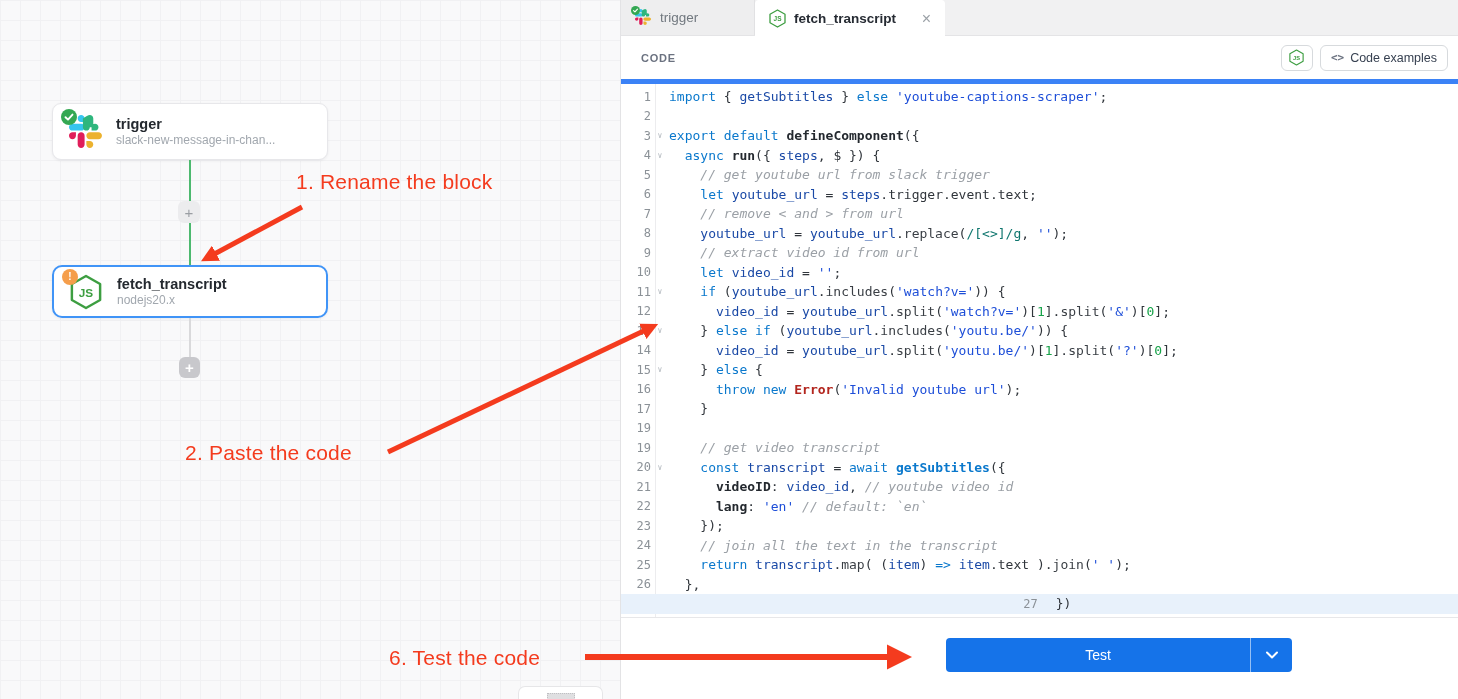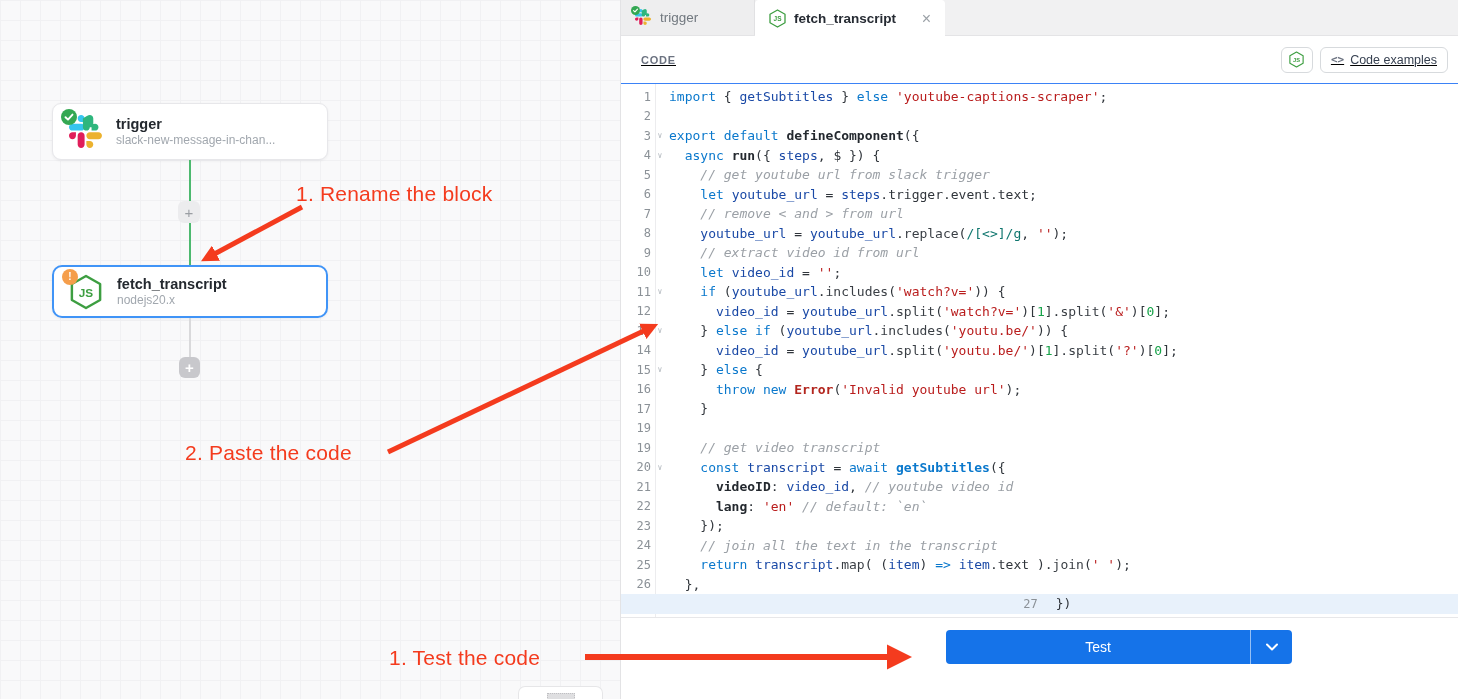--- a/index.html
+++ b/index.html
@@ -43,41 +43,41 @@
   .plus-mid{ left:178px; top:201px; width:22px; height:22px; background:#ececee; color:#9a9ea3; }
   .plus-end{ left:179px; top:357px; width:21px; height:21px; background:#c8c8cc; color:#fff; font-weight:bold; }
   .partial-card{
     position:absolute; left:518px; top:686px; width:85px; height:14px;
     background:#fff; border:1px solid #e6e6e8; border-bottom:none; border-radius:7px 7px 0 0;
   }
   .partial-pill{ width:28px; height:7px; margin:6px auto 0 auto; background:#dfdfe1; border:1px dotted #bfbfc2; }
   .annotation{
     position:absolute; color:#f43b1e; font-size:21px; letter-spacing:.2px; z-index:55; white-space:nowrap;
   }
-  .ann1{ left:296px; top:182px; }
+  .ann1{ left:296px; top:170px; }
   .ann2{ left:185px; top:441px; }
   .ann3{ left:389px; top:646px; }
   .arrows{ position:absolute; inset:0; z-index:60; pointer-events:none; }
 
   
   .right-panel{
     position:absolute; left:620px; top:0; width:838px; height:699px;
     background:#fff; border-left:1px solid #e3e3e5;
   }
   .tab-bar{ height:36px; background:#f1f1f2; border-bottom:1px solid #e4e4e6; display:flex; align-items:stretch; }
   .tab{ display:flex; align-items:center; gap:8px; padding:0 14px; font-size:13.5px; cursor:pointer; }
   .tab-trigger{ width:134px; background:#eeeeef; border-right:1px solid #e1e1e3; color:#71787f; }
   .tab-active{
     width:190px; background:#fff; color:#262b33; font-weight:bold;
     position:relative; height:37px; z-index:2; border-radius:4px 4px 0 0;
   }
   .tab-close{ margin-left:auto; color:#9aa0a6; font-size:16px; font-weight:normal; cursor:pointer; line-height:1; }
   .mini-icon-wrap{ position:relative; width:17px; height:17px; flex:0 0 auto; }
   .mini-badge{ position:absolute; left:-4px; top:-3px; width:9px; height:9px; }
-  .toolbar{ height:48px; border-bottom:1px solid #3b82f6; display:flex; align-items:center; padding:0 10px 0 20px;text-decoration:underline; }
+  .toolbar{ height:48px; border-bottom:5px solid #3b82f6; display:flex; align-items:center; padding:0 10px 0 20px; }
   .section-label{ font-size:11px; font-weight:bold; letter-spacing:.8px; color:#6b7280; flex:1; }
   .tb-btn{
     height:26px; background:#fff; border:1px solid #d7dadd; border-radius:6px;
     display:flex; align-items:center; justify-content:center; gap:6px; cursor:pointer;
     font-size:12.5px; color:#374151; padding:0 10px; margin-left:7px;
   }
   .tb-btn-square{ width:32px; padding:0; }
   .code-glyph{ color:#6b7280; font-family:"DejaVu Sans Mono",monospace; font-size:11px; font-weight:bold; }
 
   .editor{
@@ -85,35 +85,35 @@
     border-bottom:1px solid #e7e7e9; overflow:hidden;
     font-family:"DejaVu Sans Mono","Liberation Mono",monospace; cursor:text;
   }
   .gutter-sep{ position:absolute; left:34px; top:0; bottom:0; width:1px; background:#ececee; }
   .cl{ display:flex; height:19.5px; align-items:center; position:relative; }
   .cl.hl{ background:#e8f1fb;justify-content:center; }
   .ln{ width:30px; text-align:right; font-size:12px; color:#8b9197; flex:0 0 auto; }
   .fold{ width:18px; text-align:center; font-size:8px; color:#b3b9bf; flex:0 0 auto; }
   .ct{ white-space:pre; font-size:13px; color:#30353b; }
   .t-kw{ color:#0a78cc; }
-  .t-str{ color:#b91c1c;margin-top:40px; }
+  .t-str{ color:#1d4ed8;margin-top:40px; }
   .t-cm{ color:#9ba0a6; font-style:italic; }
   .t-num{ color:#18a34a; }
   .t-var{ color:#1a49a6; }
   .t-fn{ color:#24292f; font-weight:bold; }
   .t-fnb{ color:#0a78cc; font-weight:bold; }
   .t-mth{ color:#3a3f45; }
   .t-prop{ color:#24292f; font-weight:bold; }
   .t-pun{ color:#30353b; }
   .t-reg{ color:#0f766e; }
   .t-err{ color:#b3261e; font-weight:bold; }
 
   .ed-footer{ position:relative; height:80px; background:#fff; }
   .test-btn{
-    position:absolute; left:325px; top:12px; width:346px; height:34px;
+    position:absolute; left:325px; top:20px; width:346px; height:34px;
     background:#1573e9; border-radius:4px; display:flex; overflow:hidden; cursor:pointer;
   }
   .test-main{ flex:1; display:flex; align-items:center; justify-content:center; color:#fff; font-size:14px; }
   .test-divider{ width:1px; background:rgba(255,255,255,.55); }
   .test-chevron{ width:41px; display:flex; align-items:center; justify-content:center; }
 </style>
 </head>
 <body>
 
 <div class="app">
@@ -159,21 +159,21 @@
     <div class="conn conn-gray"></div>
     <div class="plus-btn plus-end">+</div>
 
     <div class="partial-card">
       <div class="partial-pill"></div>
     </div>
   </div>
 
   <div class="annotation ann1">1. Rename the block</div>
   <div class="annotation ann2">2. Paste the code</div>
-  <div class="annotation ann3">1. Test the code</div>
+  <div class="annotation ann3">6. Test the code</div>
 
   <svg class="arrows" width="1458" height="699" viewBox="0 0 1458 699">
     <defs>
       <marker id="ah" viewBox="0 0 10 10" refX="6" refY="5" markerWidth="3.4" markerHeight="3.4" orient="auto">
         <path d="M0,0 L10,5 L0,10 z" fill="#f43b1e"></path>
       </marker>
       <marker id="ah-big" viewBox="0 0 10 10" refX="6" refY="5" markerWidth="4.2" markerHeight="4.2" orient="auto">
         <path d="M0,0 L10,5 L0,10 z" fill="#f43b1e"></path>
       </marker>
     </defs>

